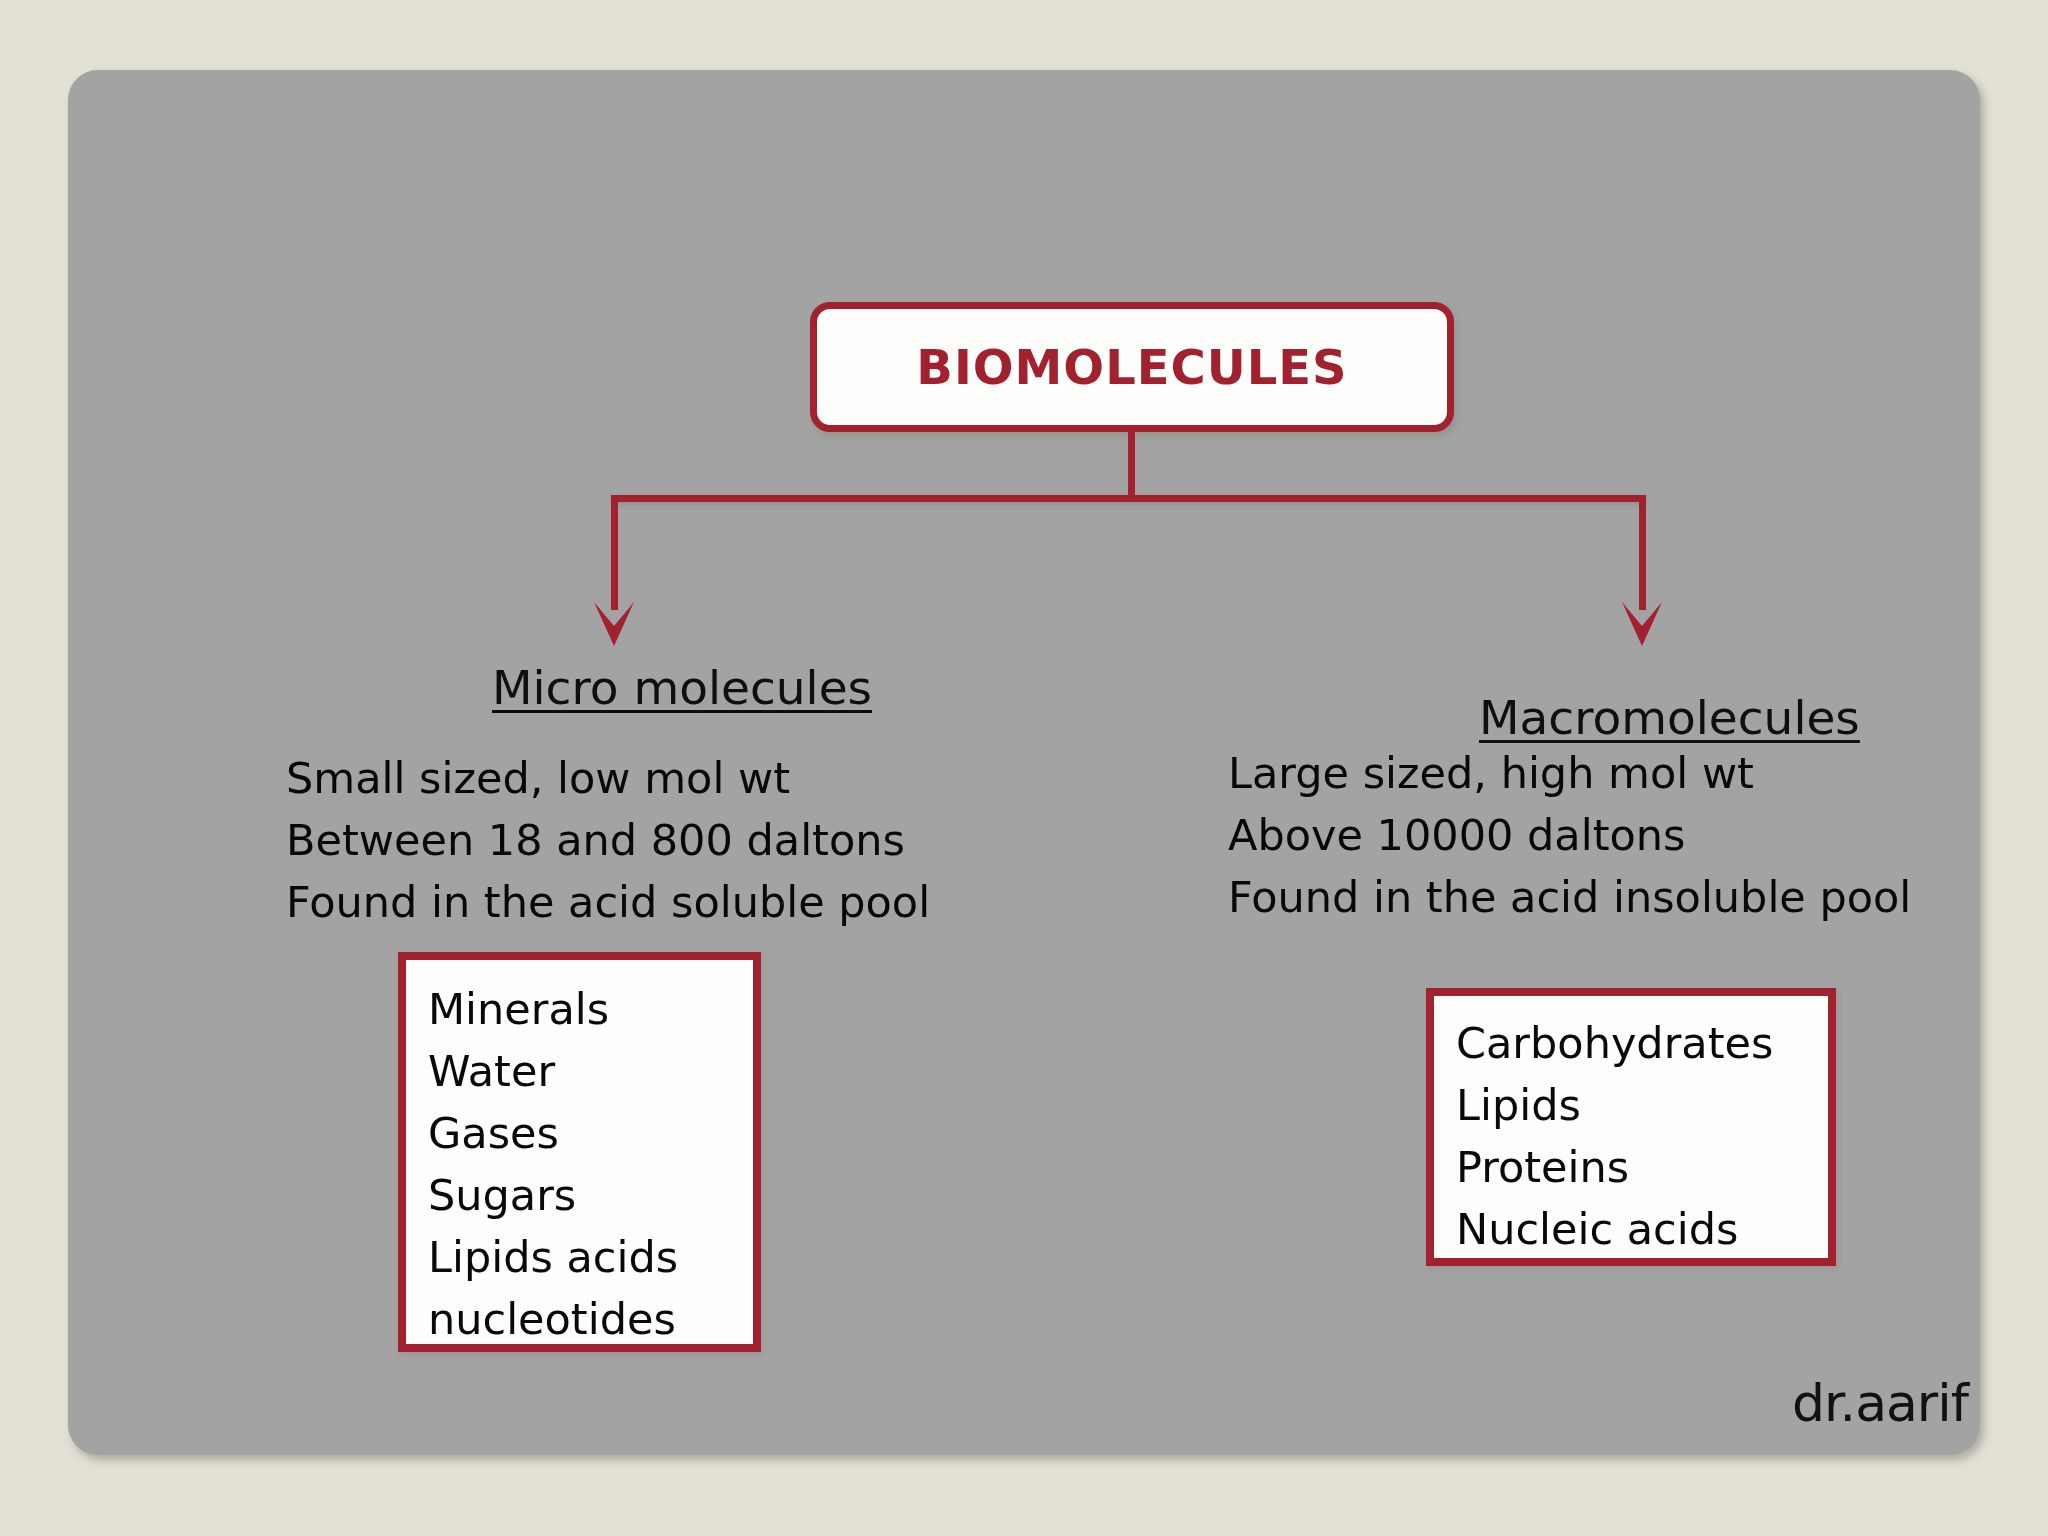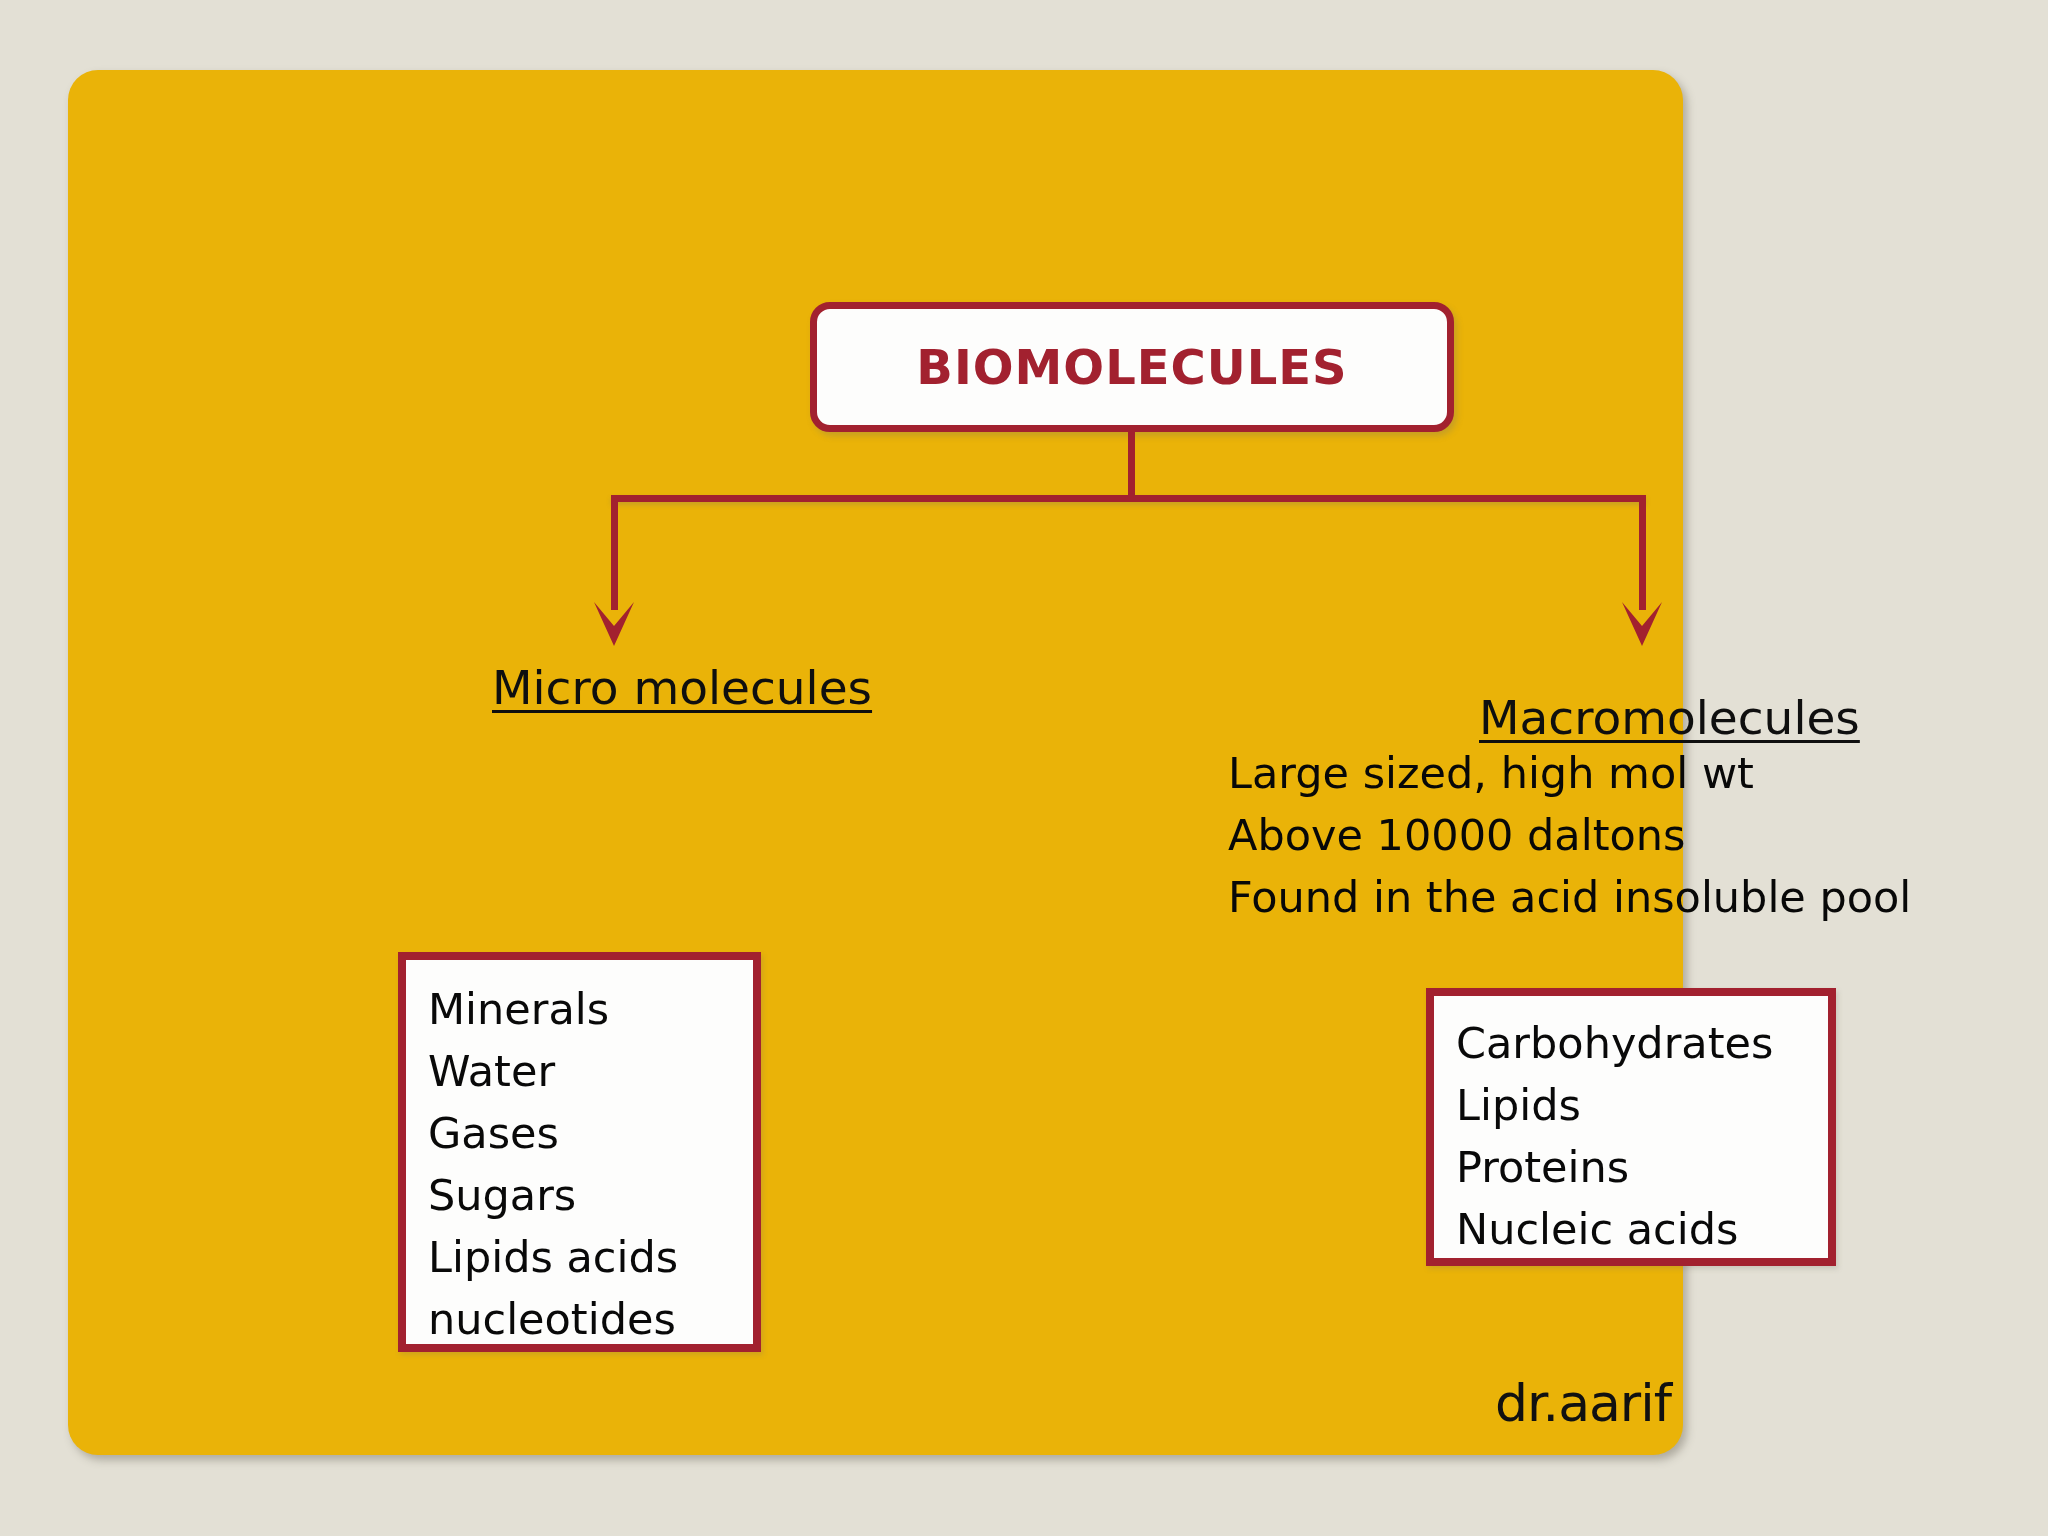--- a/index.html
+++ b/index.html
@@ -10,23 +10,23 @@
     width: 2048px;
     height: 1536px;
     background: #e3e0d5;
     font-family: "DejaVu Sans", sans-serif;
     overflow: hidden;
   }
   #slide-card {
     position: absolute;
     left: 68px;
     top: 70px;
-    width: 1615px;
+    width: 1912px;
     height: 1385px;
-    background: #eab308;
+    background: #a3a3a3;
     border-radius: 30px;
     box-shadow: 4px 5px 9px rgba(90, 85, 70, 0.38);
   }
 
   
   #title-box {
     position: absolute;
     left: 742px;
     top: 232px;
     width: 644px;
@@ -171,20 +171,25 @@
 
   <svg class="arrow-head" id="arrow-left" viewBox="0 0 44 50">
     <path d="M2 2 L22 46 L42 2 L22 26 Z" fill="#a2212f"></path>
   </svg>
   <svg class="arrow-head" id="arrow-right" viewBox="0 0 44 50">
     <path d="M2 2 L22 46 L42 2 L22 26 Z" fill="#a2212f"></path>
   </svg>
 
   <div class="branch-heading" id="heading-micro">Micro molecules</div>
 
+  <div class="desc-block" id="desc-micro">
+    <div>Small sized, low mol wt</div>
+    <div>Between 18 and 800 daltons</div>
+    <div>Found in the acid soluble pool</div>
+  </div>
 
   <div class="list-box" id="box-micro">
     <div class="list-items">
       <div>Minerals</div>
       <div>Water</div>
       <div>Gases</div>
       <div>Sugars</div>
       <div>Lipids acids</div>
       <div>nucleotides</div>
     </div>

